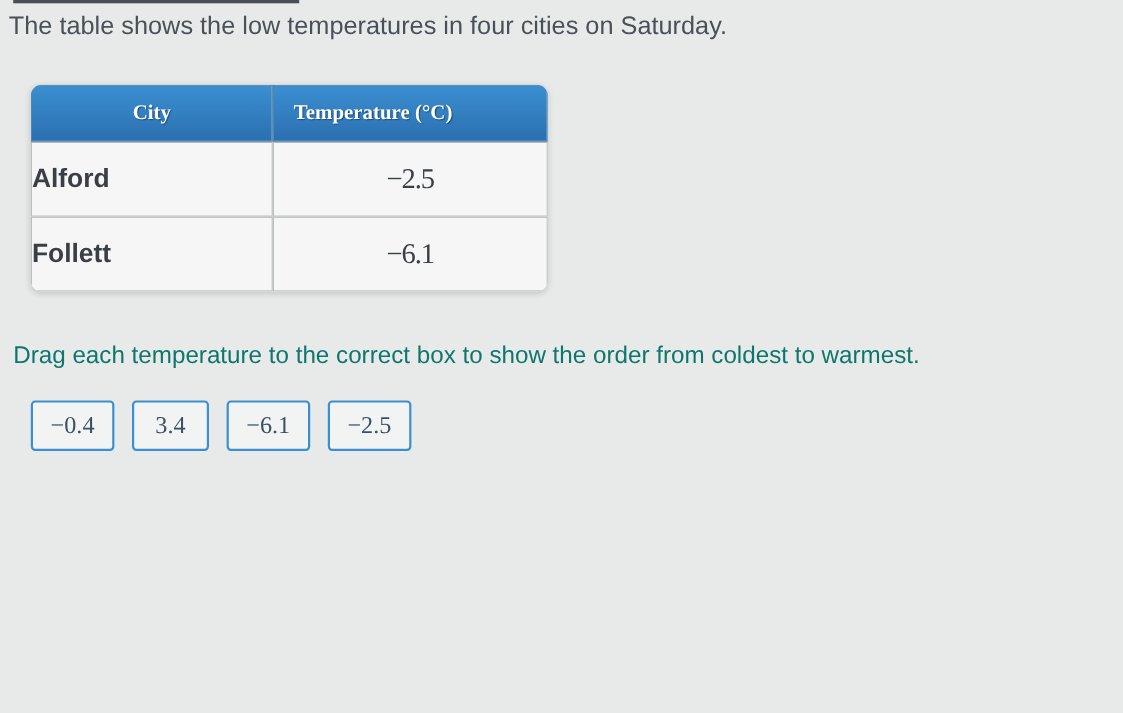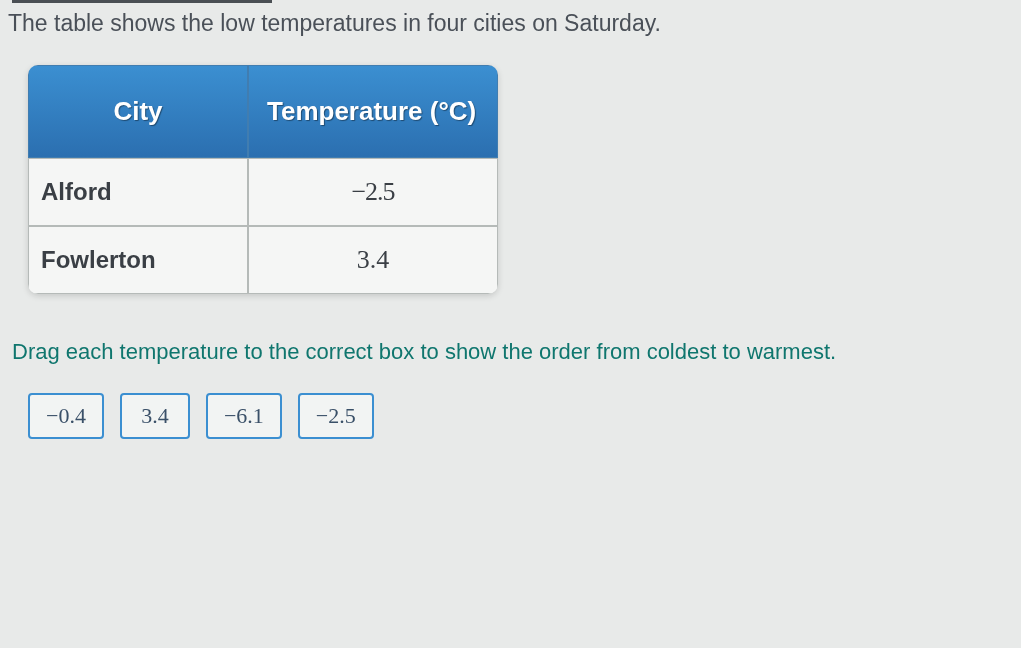--- a/index.html
+++ b/index.html
@@ -18,53 +18,53 @@
       height: 3px;
       width: 260px;
       position: absolute;
       top: 0;
       left: 12px;
     }
     .prompt {
       font-size: 23px;
       color: #4a5058;
       margin-top: 2px;
-      margin-bottom: 28px;
+      margin-bottom: 40px;
       font-family: Verdana, Geneva, sans-serif;
       font-weight: 400;
     }
     .table-wrap {
       margin-left: 20px;
       margin-bottom: 45px;
     }
     table {
       border-collapse: separate;
       border-spacing: 0;
       border-radius: 10px;
       overflow: hidden;
       box-shadow: 0 2px 6px rgba(0,0,0,0.15);
       width: 470px;
     }
     th {
       background: linear-gradient(to bottom, #3b8fd1, #2b6fb0);
       color: #fff;
-      font-family: Liberation Sans, sans-serif;
+      font-family: Liberation Serif, serif;
       font-weight: bold;
       font-style: normal;
-      font-size: 26px;
-      padding: 30px 18px;
+      font-size: 19px;
+      padding: 14px 18px;
       text-shadow: 1px 1px 1px rgba(0,0,0,0.4);
       border: 1px solid #417db0;
     }
     th:first-child { text-align: center; width: 220px; }
     th:last-child { text-align: left; }
     td {
       background: #f5f6f5;
       border: 1px solid #b5bab8;
-      padding: 18px 12px;
+      padding: 18px 0;
       font-family: Verdana, Geneva, sans-serif;
       font-size: 24px;
       font-weight: bold;
       color: #3a3f45;
     }
     td:first-child { text-align: left; }
     td:last-child {
       text-align: center;
       font-family: 'Cambria Math', Georgia, serif;
       font-weight: 400;
@@ -111,22 +111,22 @@
         <th>City</th>
         <th>Temperature (°C)</th>
       </tr>
     </thead>
     <tbody>
       <tr>
         <td>Alford</td>
         <td><span class="minus">−2.5</span></td>
       </tr>
       <tr>
-        <td>Fowlerton</td>
-        <td>3.4</td>
+        <td>Follett</td>
+        <td><span class="minus">−6.1</span></td>
       </tr>
     </tbody>
   </table>
 </div>
 
 <p class="instruction">Drag each temperature to the correct box to show the order from coldest to warmest.</p>
 
 <div class="drag-row">
   <div class="drag-item">−0.4</div>
   <div class="drag-item">3.4</div>

